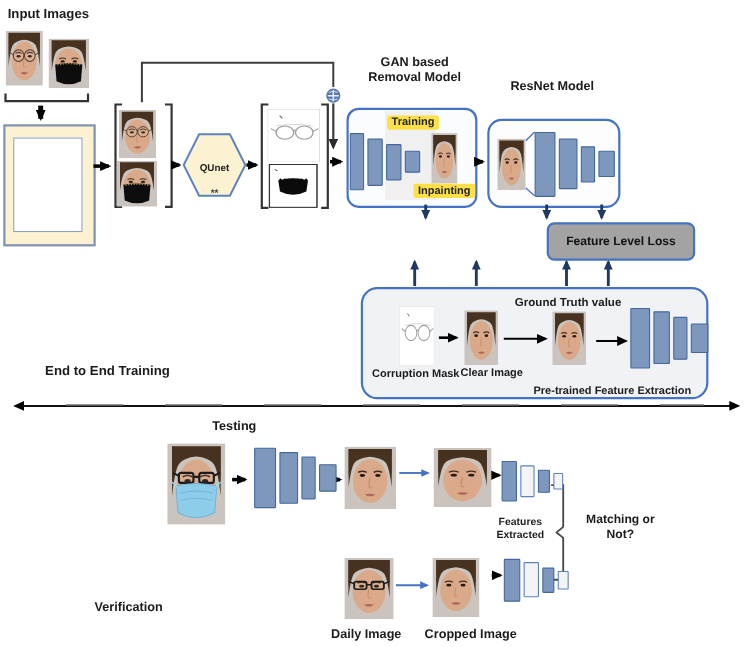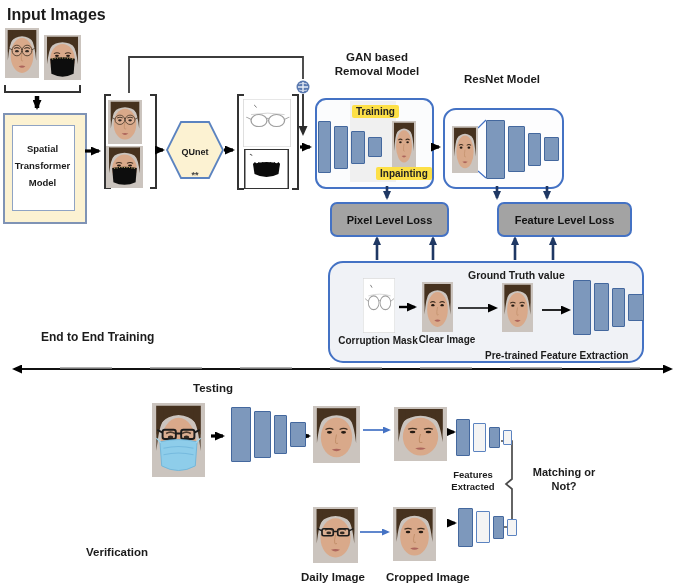--- a/index.html
+++ b/index.html
@@ -25,23 +25,20 @@
 
 <div id="canvas">
 
   <div class="panel" style="left:3px;top:113px;width:80px;height:107px;background:var(--cream_fill);border-color:var(--cream_border);"></div>
   <div class="panel" style="left:12px;top:125px;width:61px;height:84px;background:#fff;border:1.5px solid #8fa3c4;"></div>
   <div class="panel" style="left:315px;top:98px;width:115px;height:87px;border-radius:11px;background:#fbfcfd;"></div>
   <div class="band" style="left:350px;top:101px;width:46px;height:81px;"></div>
   <div class="panel" style="left:443px;top:108px;width:117px;height:77px;border-radius:13px;background:#fdfdfe;"></div>
   <div class="panel" style="left:328px;top:261px;width:312px;height:98px;border-radius:15px;"></div>
 
-  <div class="loss" style="left:330px;top:202px;width:115px;height:31px;">
-    <span>Pixel Level Loss</span>
-  </div>
   <div class="loss" style="left:467px;top:202px;width:131px;height:31px;margin-left:30px;">
     <span>Feature Level Loss</span>
   </div>
 
   <svg class="lay" width="685" height="588" viewBox="0 0 685 588">
     <defs>
       <marker id="mb" markerUnits="userSpaceOnUse" markerWidth="10" markerHeight="9" refX="8" refY="4.5" orient="auto-start-reverse">
         <path d="M0,0 L10,4.5 L0,9 Z" fill="#000"></path>
         </marker>
       <marker id="mg" markerUnits="userSpaceOnUse" markerWidth="10" markerHeight="9" refX="8" refY="4.5" orient="auto-start-reverse">
@@ -253,24 +250,21 @@
     <i style="width:9px;height:19px"></i>
       <i class="lt" style="width:7px;height:13px"></i>
   </div>
   <div class="bars" style="left:458px;top:507px;height:40px">
     <i style="width:13px;height:37px"></i>
       <i class="lt" style="width:12px;height:30px"></i>
     <i style="width:9px;height:21px"></i>
       <i class="lt" style="width:8px;height:15px"></i>
   </div>
 
-  <div class="lbl" style="left:7px;top:5px;font-size:16px;">Input Images</div>
-  <div class="lbl ctr" style="left:12px;top:140px;width:61px;font-size:9.5px;line-height:1.8;">Spatial
-Transformer
-Model</div>
+  <div class="lbl" style="left:7px;top:5px;font-size:12px;">Input Images</div>
   <div class="lbl ctr" style="left:326px;top:50px;width:102px;font-size:11.5px;">GAN based
 Removal Model</div>
   <div class="lbl ctr" style="left:168px;top:136px;width:54px;font-size:9px;">
     <span>QUnet</span><br>
     <span style="font-size:9px;color:#444;">**</span>
   </div>
   <div class="chip" style="left:352px;top:105px;">Training</div>
   <div class="chip" style="left:376px;top:167px;">Inpainting</div>
   <div class="lbl" style="left:464px;top:72px;font-size:11.5px;">ResNet Model</div>
   <div class="lbl" style="left:468px;top:269px;font-size:10.5px;">Ground Truth value</div>

